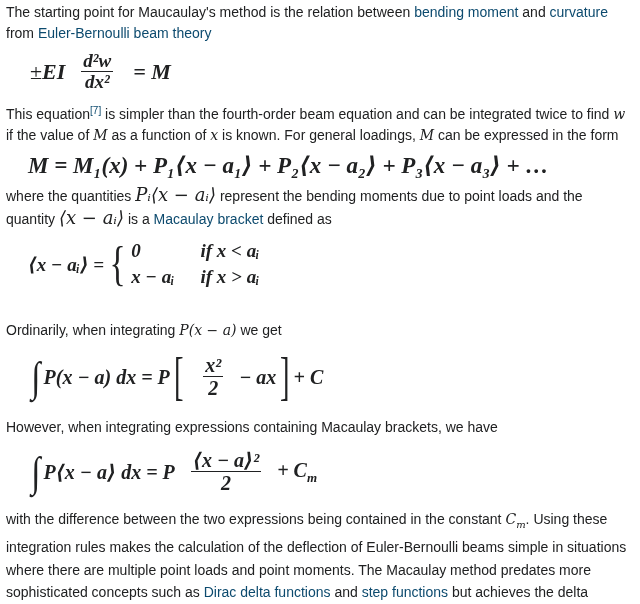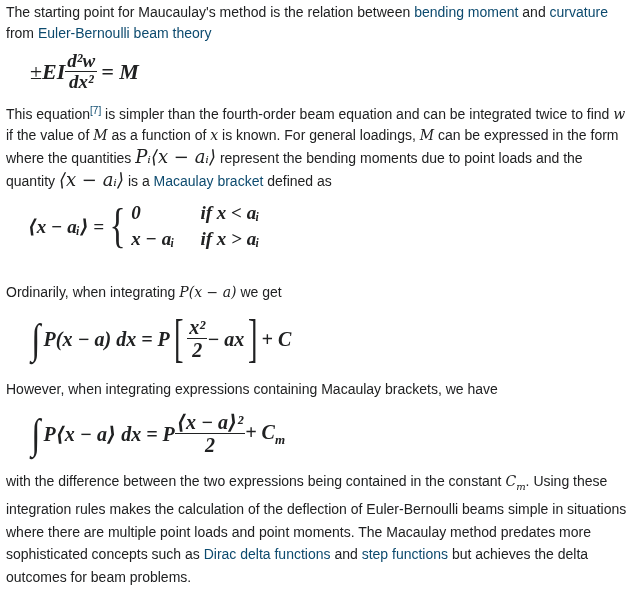--- a/index.html
+++ b/index.html
@@ -8,21 +8,21 @@
     font-family: "Liberation Sans", sans-serif;
     font-size: 14px; color: #202122;
   }
   .page { padding: 2px 0 0 6px; }
   p { margin: 0; line-height: 21px; }
   a { color: #0c4a6e; text-decoration: none; }
   .m { font-family: "DejaVu Serif", "Liberation Serif", serif; font-style: italic; }
   sup.ref { font-size: 10px; vertical-align: 5px; color: #3366cc; }
   .eq { font-family: "Liberation Serif", "DejaVu Serif", serif; color: #202122; display: flex; align-items: center; }
   .eq .i { font-style: italic; font-weight: bold; }
-  .frac { display: inline-flex; flex-direction: column; align-items: center; vertical-align: middle; margin: 0 0; }
+  .frac { display: inline-flex; flex-direction: column; align-items: center; vertical-align: middle; margin: 0 16px; }
   .frac .num { border-bottom: 1.3px solid #202122; padding: 0 2px; line-height: 1.05; }
   .frac .den { line-height: 1.1; padding: 0 2px; }
   .integral { font-size: 42px; font-style: normal; line-height: 1; transform: scaleX(0.8); margin-right: 2px; }
   .bracket { font-size: 52px; font-weight: 200; line-height: 1; transform: scaleX(0.55); }
   .brace { font-size: 48px; line-height: 1; transform: scaleX(0.7); margin: 0 2px; }
   .cases { display: inline-grid; grid-template-columns: auto auto; column-gap: 26px; row-gap: 4px; }
 </style>
 </head>
 <body>
 
@@ -41,20 +41,23 @@
       <span class="den">dx²</span>
     </span>
     <span class="i" style="margin-left:4px;">= M</span>
   </div>
 
   <p>
     <span>This equation</span><sup class="ref"><a>[7]</a></sup><span> is simpler than the fourth-order beam equation and can be integrated twice to find </span><span class="m">w</span><br>
     <span>if the value of </span><span class="m">M</span><span> as a function of </span><span class="m">x</span><span> is known. For general loadings, </span><span class="m">M</span><span> can be expressed in the form</span>
   </p>
 
+  <div class="eq" style="height:38px; padding-left:22px; font-size:23px;">
+    <span class="i">M = M₁(x) + P₁⟨x − a₁⟩ + P₂⟨x − a₂⟩ + P₃⟨x − a₃⟩ + …</span>
+  </div>
 
   <p>
     <span>where the quantities </span><span class="m" style="font-size:18px;">Pᵢ⟨x − aᵢ⟩</span><span> represent the bending moments due to point loads and the</span><br>
     <span>quantity </span><span class="m" style="font-size:18px;">⟨x − aᵢ⟩</span><span> is a </span><a>Macaulay bracket</a><span> defined as</span>
   </p>
 
   <div class="eq" style="height:68px; padding-left:22px; font-size:19px;">
     <span class="i">⟨x − aᵢ⟩ =</span>
     <span class="brace">{</span>
     <span class="cases">

